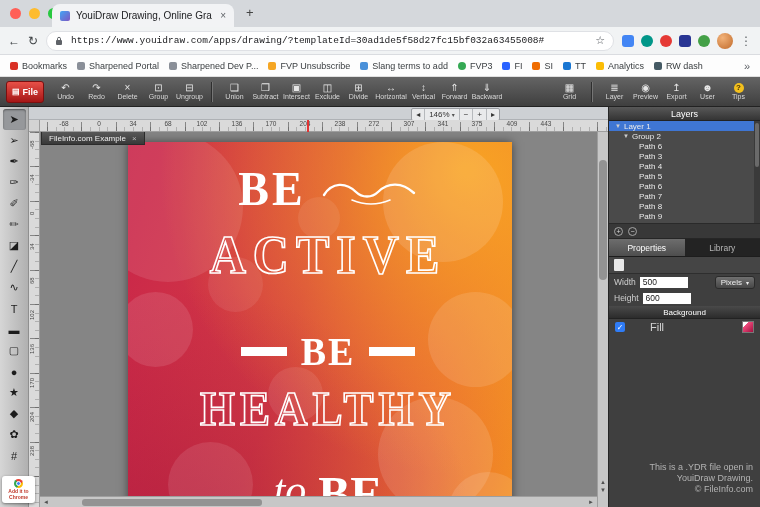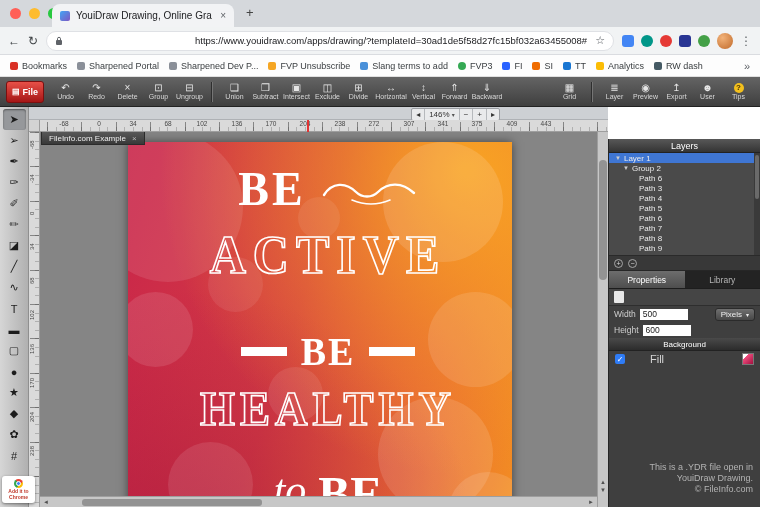--- a/index.html
+++ b/index.html
@@ -14,21 +14,21 @@
   .tab{position:absolute;left:52px;top:4px;width:182px;height:23px;background:#f2f3f5;border-radius:8px 8px 0 0;display:flex;align-items:center;padding:0 8px;gap:6px;box-sizing:border-box;}
   .favicon{width:10px;height:10px;border-radius:2px;background:linear-gradient(135deg,#42a5f5,#7e57c2);flex:0 0 auto;}
   .tab-title{font-size:10px;color:#202124;white-space:nowrap;overflow:hidden;flex:1;}
   .tab-close{font-size:10px;color:#5f6368;}
   .newtab{position:absolute;left:246px;top:5px;font-size:13px;color:#444;}
 
   .addressbar{position:absolute;top:27px;height:28px;left:0;right:0;background:#f1f3f4;display:flex;align-items:center;padding:0 8px;gap:8px;border-bottom:1px solid #dadce0;box-sizing:border-box;}
   .nav-btn{font-size:12px;color:#3c4043;}
   .omnibox{flex:1;height:20px;background:#fff;border:1px solid #dfe1e5;border-radius:11px;display:flex;align-items:center;padding:0 8px;gap:6px;box-sizing:border-box;min-width:0;}
   .lock-icon{flex:0 0 auto;display:flex;}
-  .url{flex:1;border:none;outline:none;font-size:9.5px;color:#202124;background:transparent;font-family:Liberation Sans, sans-serif;min-width:0;text-align:right;}
+  .url{flex:1;border:none;outline:none;font-size:9.5px;color:#202124;background:transparent;font-family:Liberation Mono, monospace;min-width:0;}
   .star{font-size:11px;color:#5f6368;}
   .ext-icons{display:flex;align-items:center;gap:7px;flex:0 0 auto;}
   .ext{width:12px;height:12px;border-radius:3px;}
   .avatar{width:16px;height:16px;border-radius:50%;background:radial-gradient(circle at 35% 30%,#f2b279,#c06a2a);}
   .menu-dots{font-size:12px;color:#5f6368;line-height:12px;}
 
   .bookmarksbar{position:absolute;top:55px;height:22px;left:0;right:0;background:#fdfdfd;border-bottom:1px solid #e0e0e0;display:flex;align-items:center;padding:0 10px;gap:10px;box-sizing:border-box;}
   .bm{display:flex;align-items:center;gap:4px;font-size:9px;color:#3c4043;white-space:nowrap;}
   .bm-ico{width:8px;height:8px;border-radius:2px;flex:0 0 auto;}
   .bm-more{margin-left:auto;color:#5f6368;font-size:11px;}
@@ -92,21 +92,21 @@
 
   .vscroll{position:absolute;right:0;top:0;width:11px;height:100%;background:#c7c7c7;border-left:1px solid #9e9e9e;box-sizing:border-box;z-index:7;}
   .vthumb{position:absolute;left:1px;right:1px;top:28px;height:120px;background:#939393;border-radius:4px;}
   .varrows{position:absolute;bottom:14px;left:0;right:0;display:flex;flex-direction:column;align-items:center;gap:2px;font-size:6px;color:#4f4f4f;}
   .hscroll{position:absolute;left:11px;right:11px;bottom:0;height:11px;background:#c7c7c7;border-top:1px solid #9e9e9e;box-sizing:border-box;z-index:7;}
   .hthumb{position:absolute;left:42px;width:180px;top:2px;height:7px;background:#939393;border-radius:3px;}
   .h-left{position:absolute;left:3px;top:2px;font-size:6px;color:#4f4f4f;}
   .h-right{position:absolute;right:3px;top:2px;font-size:6px;color:#4f4f4f;}
 
   
-  .rightpanel{position:absolute;right:0;top:0;bottom:0;width:152px;background:#3f3f3f;border-left:1px solid #262626;box-sizing:border-box;display:flex;flex-direction:column;margin-top:32px;}
+  .rightpanel{position:absolute;right:0;top:0;bottom:0;width:152px;background:#3f3f3f;border-left:1px solid #262626;box-sizing:border-box;display:flex;flex-direction:column;}
   .panel-header{height:13px;background:linear-gradient(#585858,#343434);color:#fff;font-size:9px;display:flex;align-items:center;justify-content:center;border-bottom:1px solid #222;flex:0 0 auto;}
   .layer-list{position:relative;height:102px;background:#4a4a4a;overflow:hidden;border-bottom:1px solid #2a2a2a;flex:0 0 auto;}
   .layer-row{height:10px;display:flex;align-items:center;font-size:8px;color:#ebebeb;padding-left:6px;gap:3px;}
   .layer-row.lv1{padding-left:14px;}
   .layer-row.lv2{padding-left:30px;}
   .layer-row.selected{background:#3f76d3;}
   .disc{font-size:6px;color:#ccc;font-style:normal;}
   .list-scroll{position:absolute;right:0;top:0;width:6px;height:100%;background:#3a3a3a;}
   .list-scroll i{position:absolute;left:1px;right:1px;top:2px;height:44px;background:#6a6a6a;border-radius:3px;}
   .layer-actions{height:14px;background:#383838;display:flex;align-items:center;gap:5px;padding-left:5px;border-bottom:1px solid #262626;flex:0 0 auto;}

